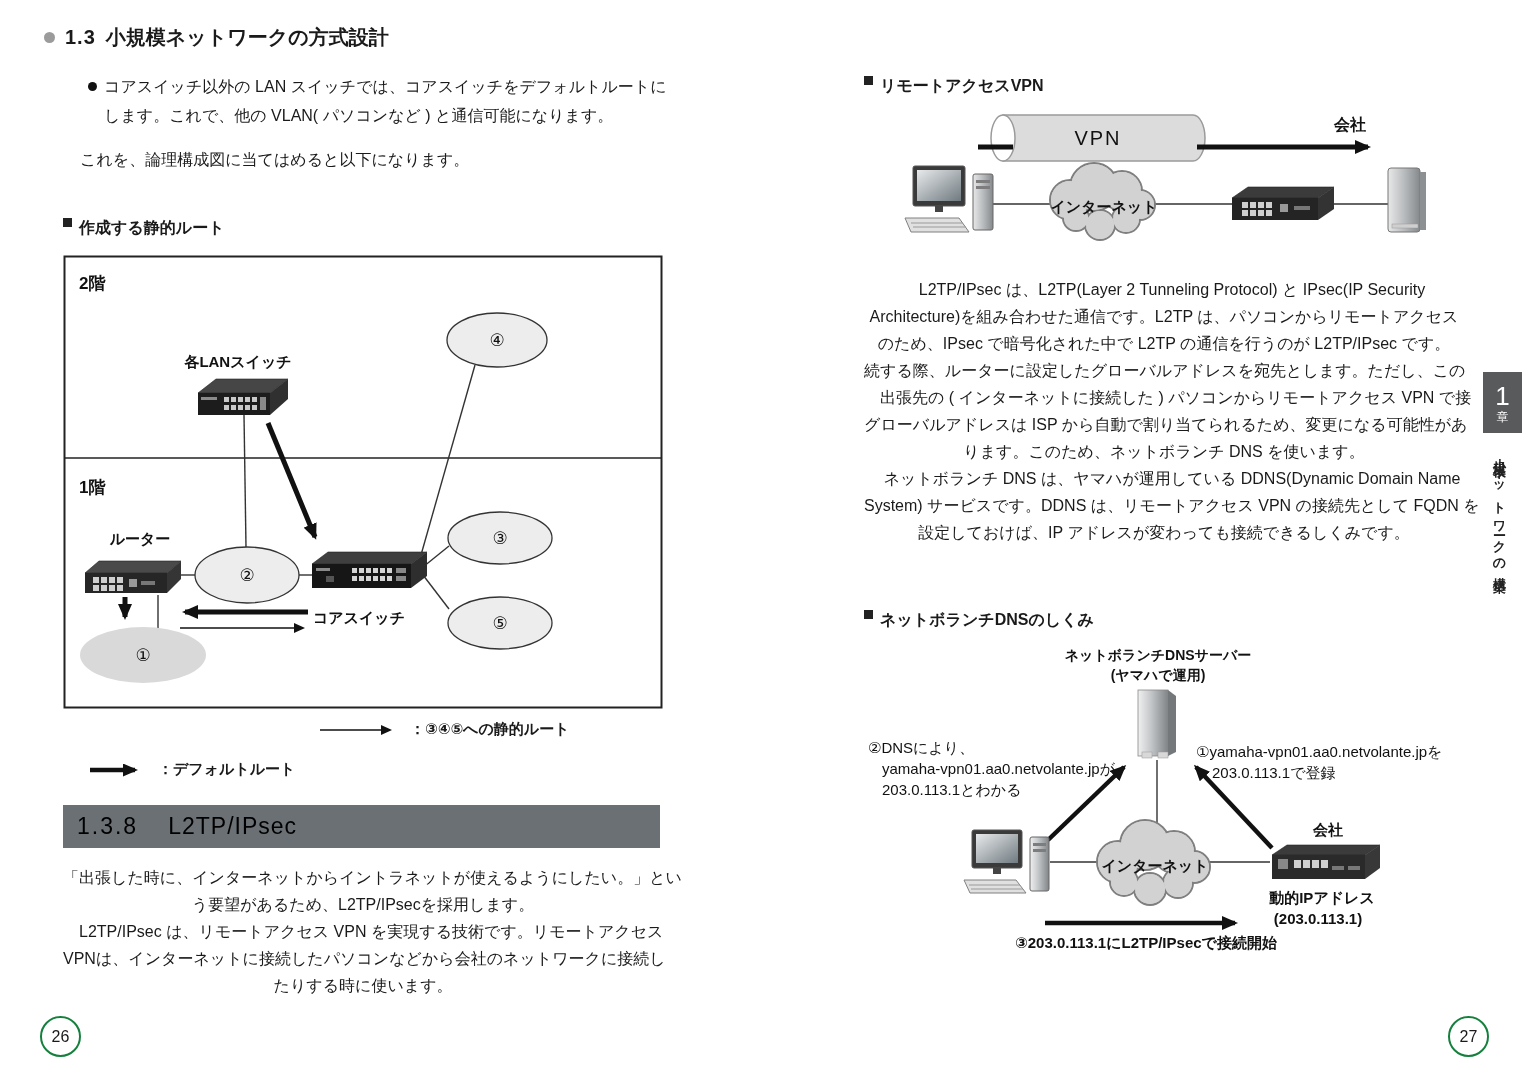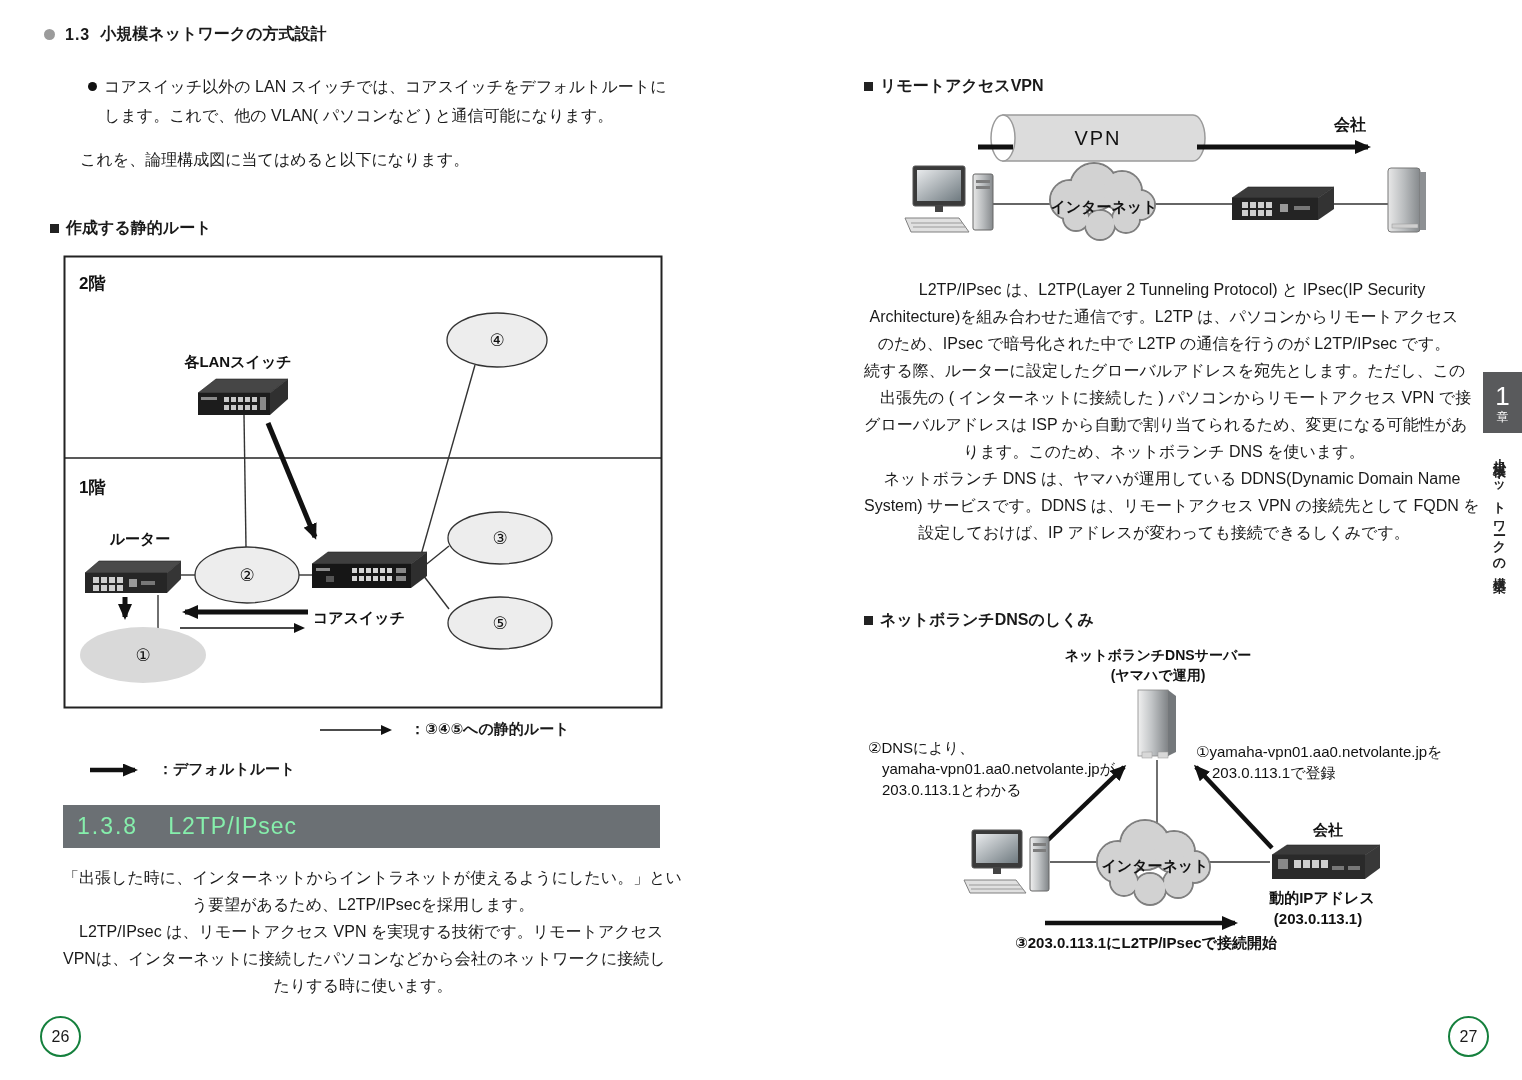--- a/index.html
+++ b/index.html
@@ -4,37 +4,37 @@
 <style>
   html,body{margin:0;padding:0;}
   body{
     width:1522px;height:1080px;position:relative;overflow:hidden;
     background:#ffffff;color:#1a1a1a;
     font-family:"Liberation Sans","DejaVu Sans",sans-serif;
   }
   .abs{position:absolute;}
 
   
-  .run-head{left:44px;top:24px;display:flex;align-items:center;gap:10px;font-size:16px;font-weight:bold;}
+  .run-head{left:44px;top:24px;display:flex;align-items:center;gap:10px;font-size:20px;font-weight:bold;}
   .run-dot{width:11px;height:11px;border-radius:50%;background:#9b9b9b;}
   .run-no{letter-spacing:1px;}
 
   
   .bullet-block{left:88px;top:72px;width:580px;font-size:16px;line-height:29px;}
   .bullet-line{display:flex;}
   .dot9{width:9px;height:9px;border-radius:50%;background:#111;margin:10px 7px 0 0;flex:none;}
   .indented{padding-left:16px;}
   .lead-line{left:80px;top:150px;font-size:16px;}
 
   
-  .fig-heading{display:flex;align-items:center;gap:7px;font-size:16px;font-weight:bold;}
+  .fig-heading{display:flex;align-items:flex-start;gap:7px;font-size:16px;font-weight:bold;}
   .sq{width:9px;height:9px;background:#222;flex:none;}
 
   
-  .banner{left:63px;top:805px;width:597px;height:43px;background:#6b7074;color:#86efac;
+  .banner{left:63px;top:805px;width:597px;height:43px;background:#6b7074;color:#000000;
           display:flex;align-items:center;font-size:23px;}
   .banner .no{margin-left:14px;letter-spacing:2px;}
   .banner .ttl{margin-left:30px;letter-spacing:1px;}
 
   
   .body-block{font-size:16px;line-height:27px;}
   .body-block div{white-space:pre;text-align:center;}
 
   
   .legend-item{display:flex;align-items:center;gap:8px;font-size:15px;font-weight:bold;}
@@ -73,21 +73,21 @@
     <span class="dot9"></span>
     <span>コアスイッチ以外の LAN スイッチでは、コアスイッチをデフォルトルートに</span>
   </div>
   <div class="bullet-line indented">
     <span>します。これで、他の VLAN( パソコンなど ) と通信可能になります。</span>
   </div>
 </div>
 
 <div class="abs lead-line">これを、論理構成図に当てはめると以下になります。</div>
 
-<div class="abs fig-heading" style="left:50px;top:218px;">
+<div class="abs fig-heading" style="left:63px;top:218px;">
   <span class="sq"></span>
   <span>作成する静的ルート</span>
 </div>
 
 <svg class="abs" style="left:63px;top:255px;" width="600" height="455" viewBox="0 0 600 455">
   <defs>
     <marker id="f1b" markerUnits="userSpaceOnUse" markerWidth="16" markerHeight="14" refX="13" refY="7" orient="auto">
       <path d="M0,0 L16,7 L0,14 Z" fill="#111"></path>
     </marker>
     <marker id="f1s" markerUnits="userSpaceOnUse" markerWidth="11" markerHeight="10" refX="9" refY="5" orient="auto">

